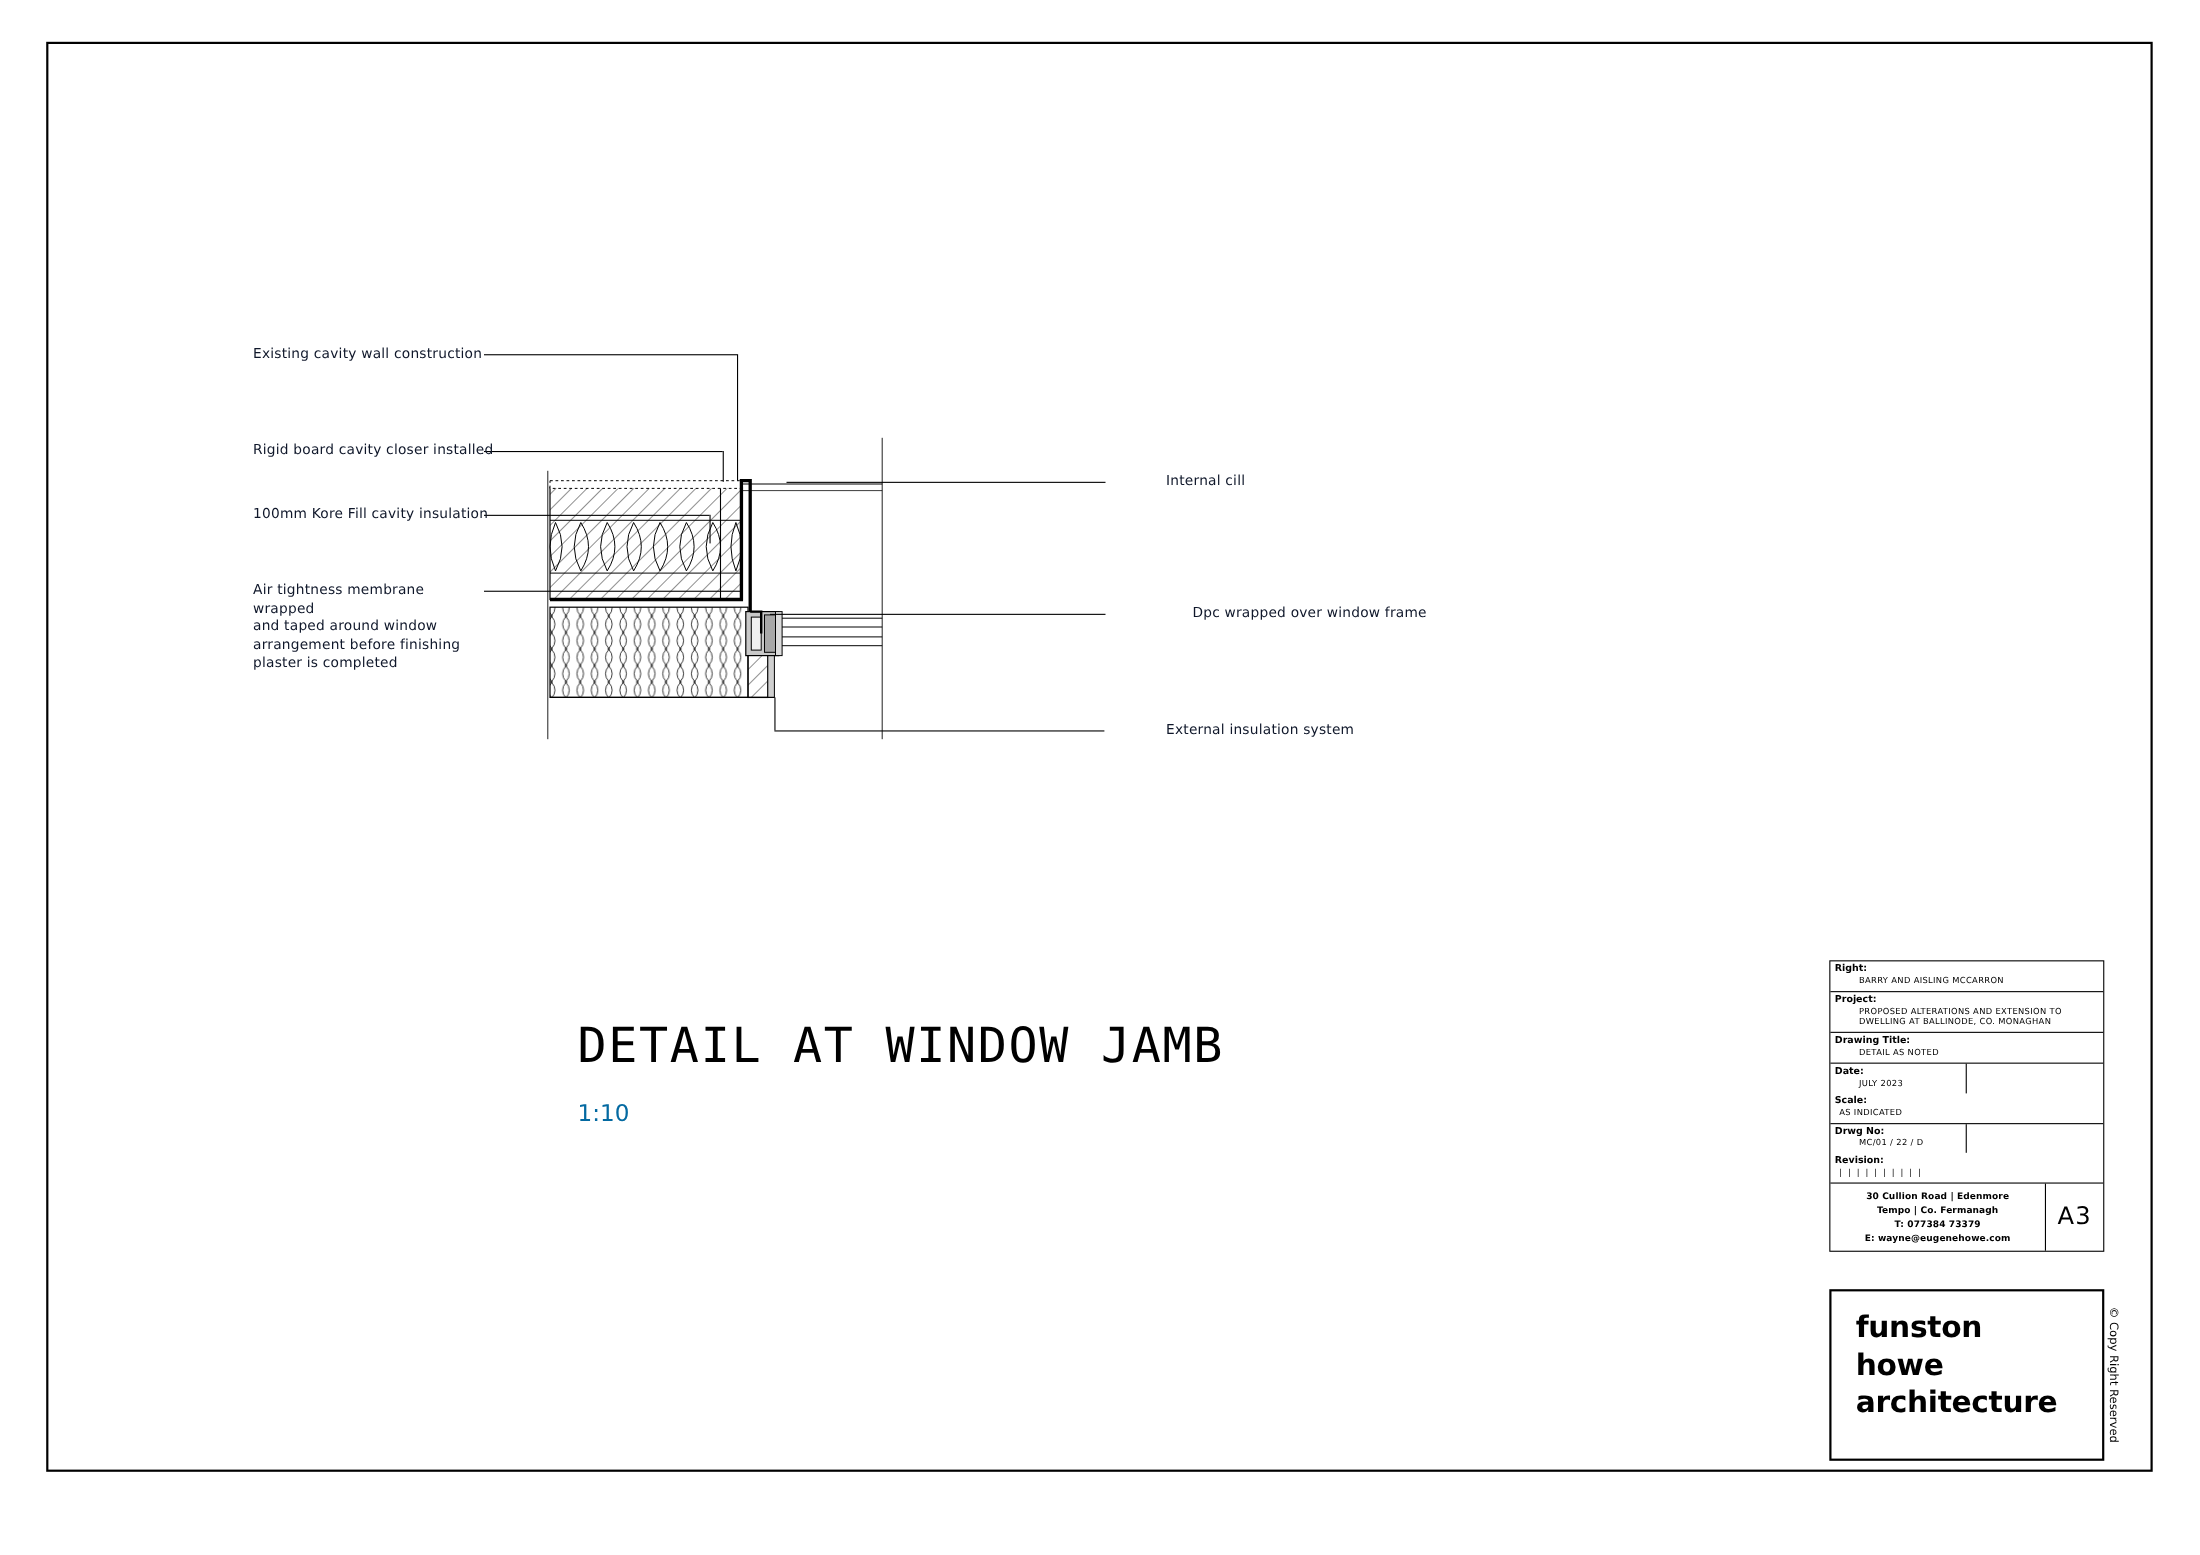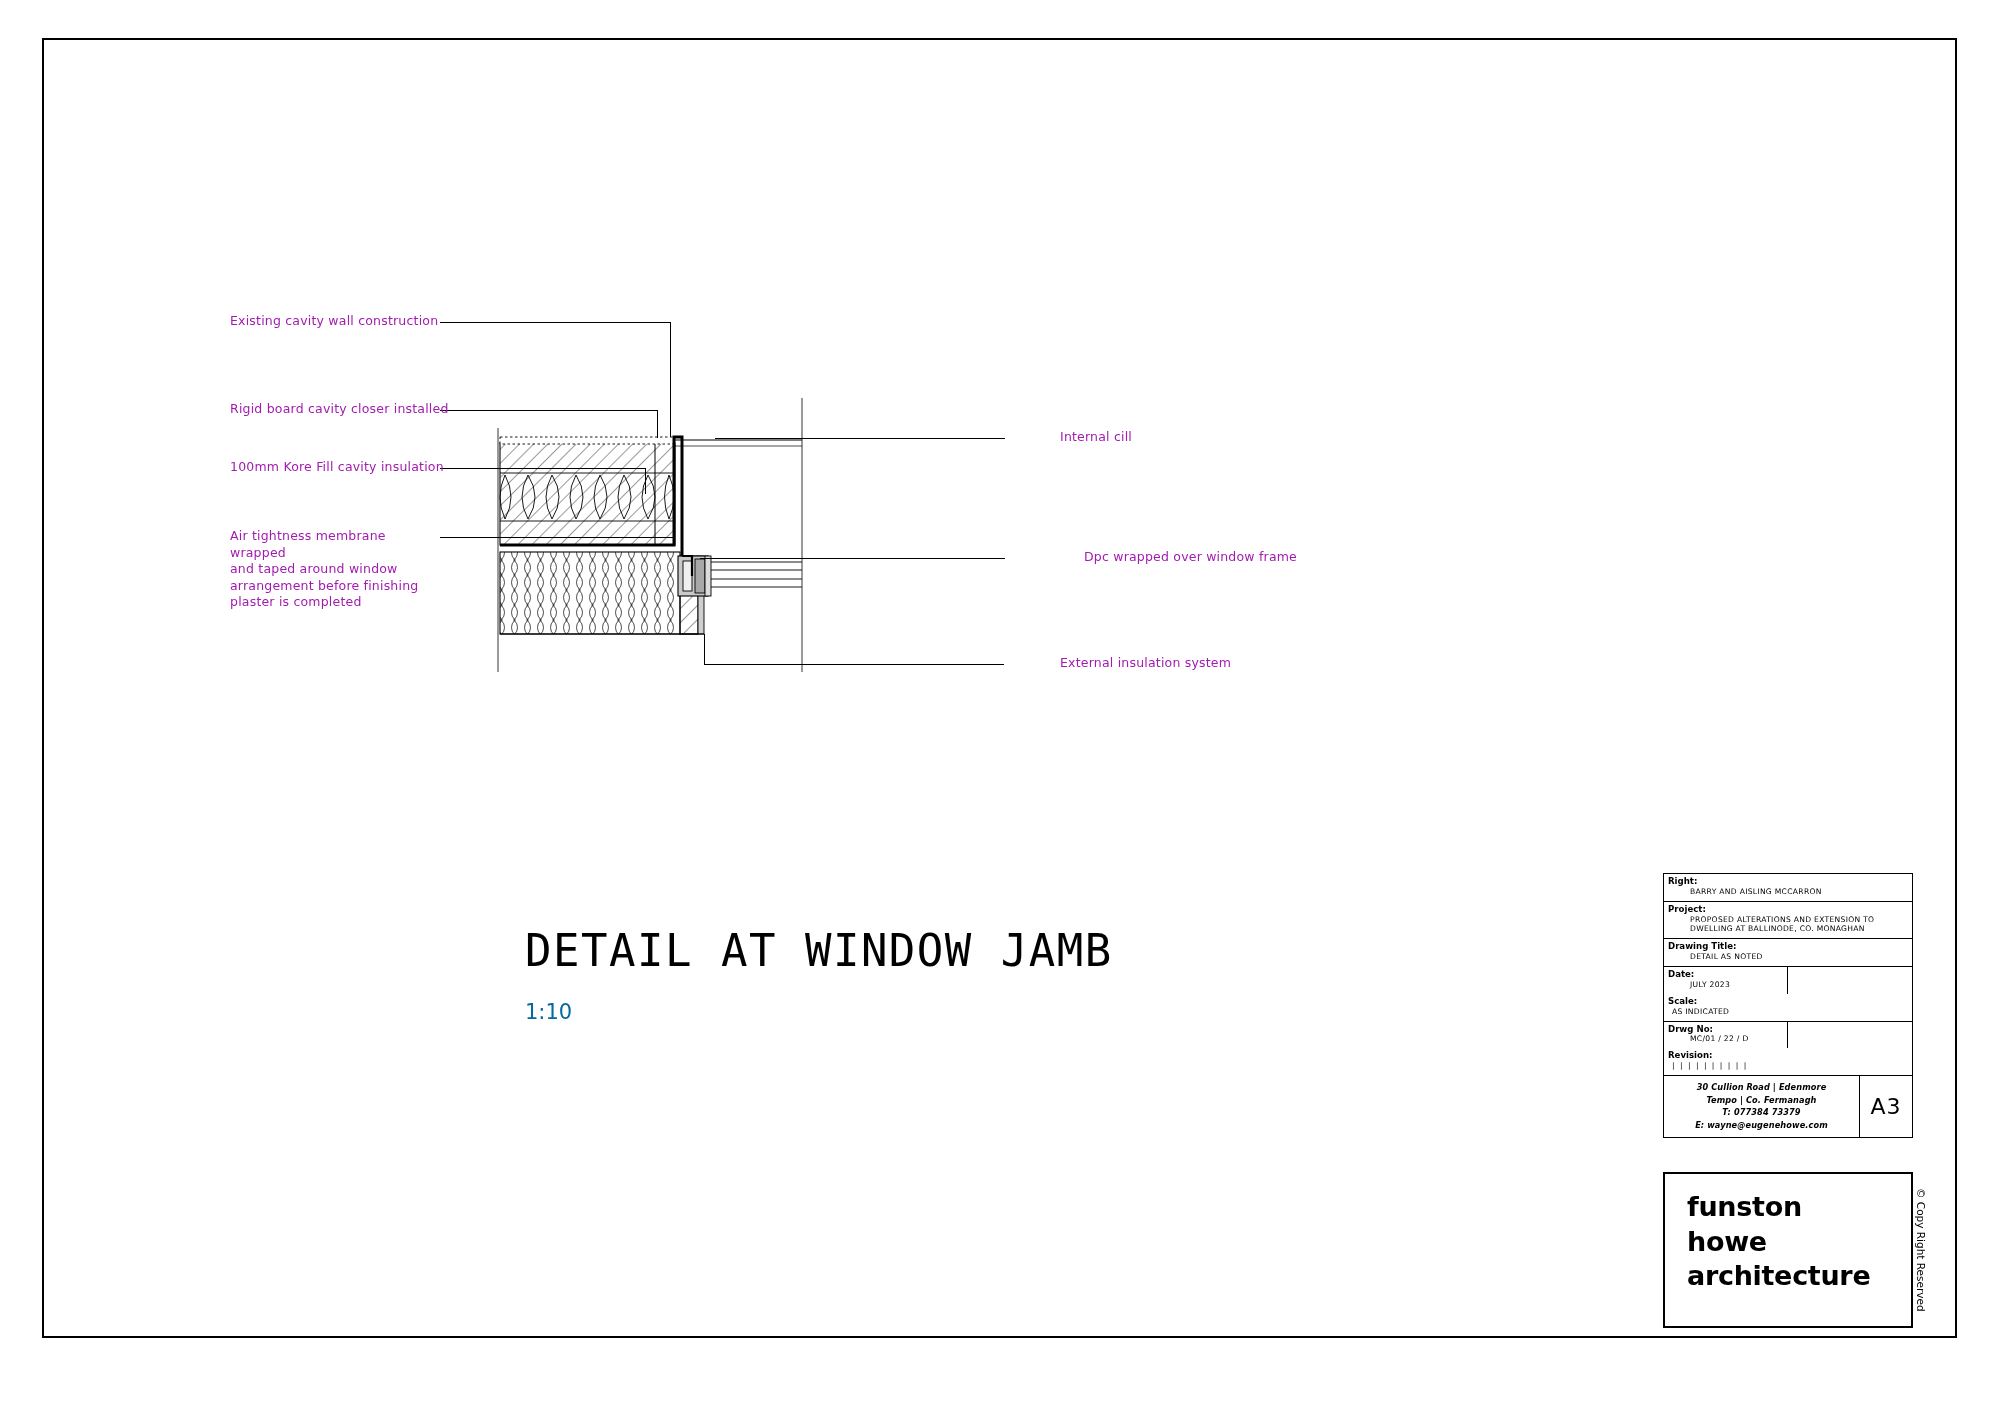--- a/index.html
+++ b/index.html
@@ -34,21 +34,21 @@
     top: 380px;
     width: 1120px;
     height: 480px;
   }
 
   
   .ann {
     position: absolute;
     font-family: "DejaVu Sans", sans-serif;
     font-size: 12.5px;
-    color: #a21caf;
+    color: #0f172a;
     line-height: 1.32;
     letter-spacing: 0.2px;
     white-space: pre-line;
   }
   .ann.right { text-align: left; }
 
   
   .lead {
     position: absolute;
     background: #000;
@@ -105,21 +105,20 @@
     align-items: stretch;
   }
   .tb-addr-text {
     flex: 1;
     text-align: center;
     font-size: 8.2px;
     font-weight: bold;
     line-height: 1.55;
     padding: 5px 2px 5px 2px;
     letter-spacing: 0.1px;
-    font-style: italic;
   }
   .tb-size {
     width: 52px;
     border-left: 1.2px solid #000;
     display: flex;
     align-items: center;
     justify-content: center;
     font-family: "DejaVu Sans", sans-serif;
     font-size: 22px;
     letter-spacing: 1px;

